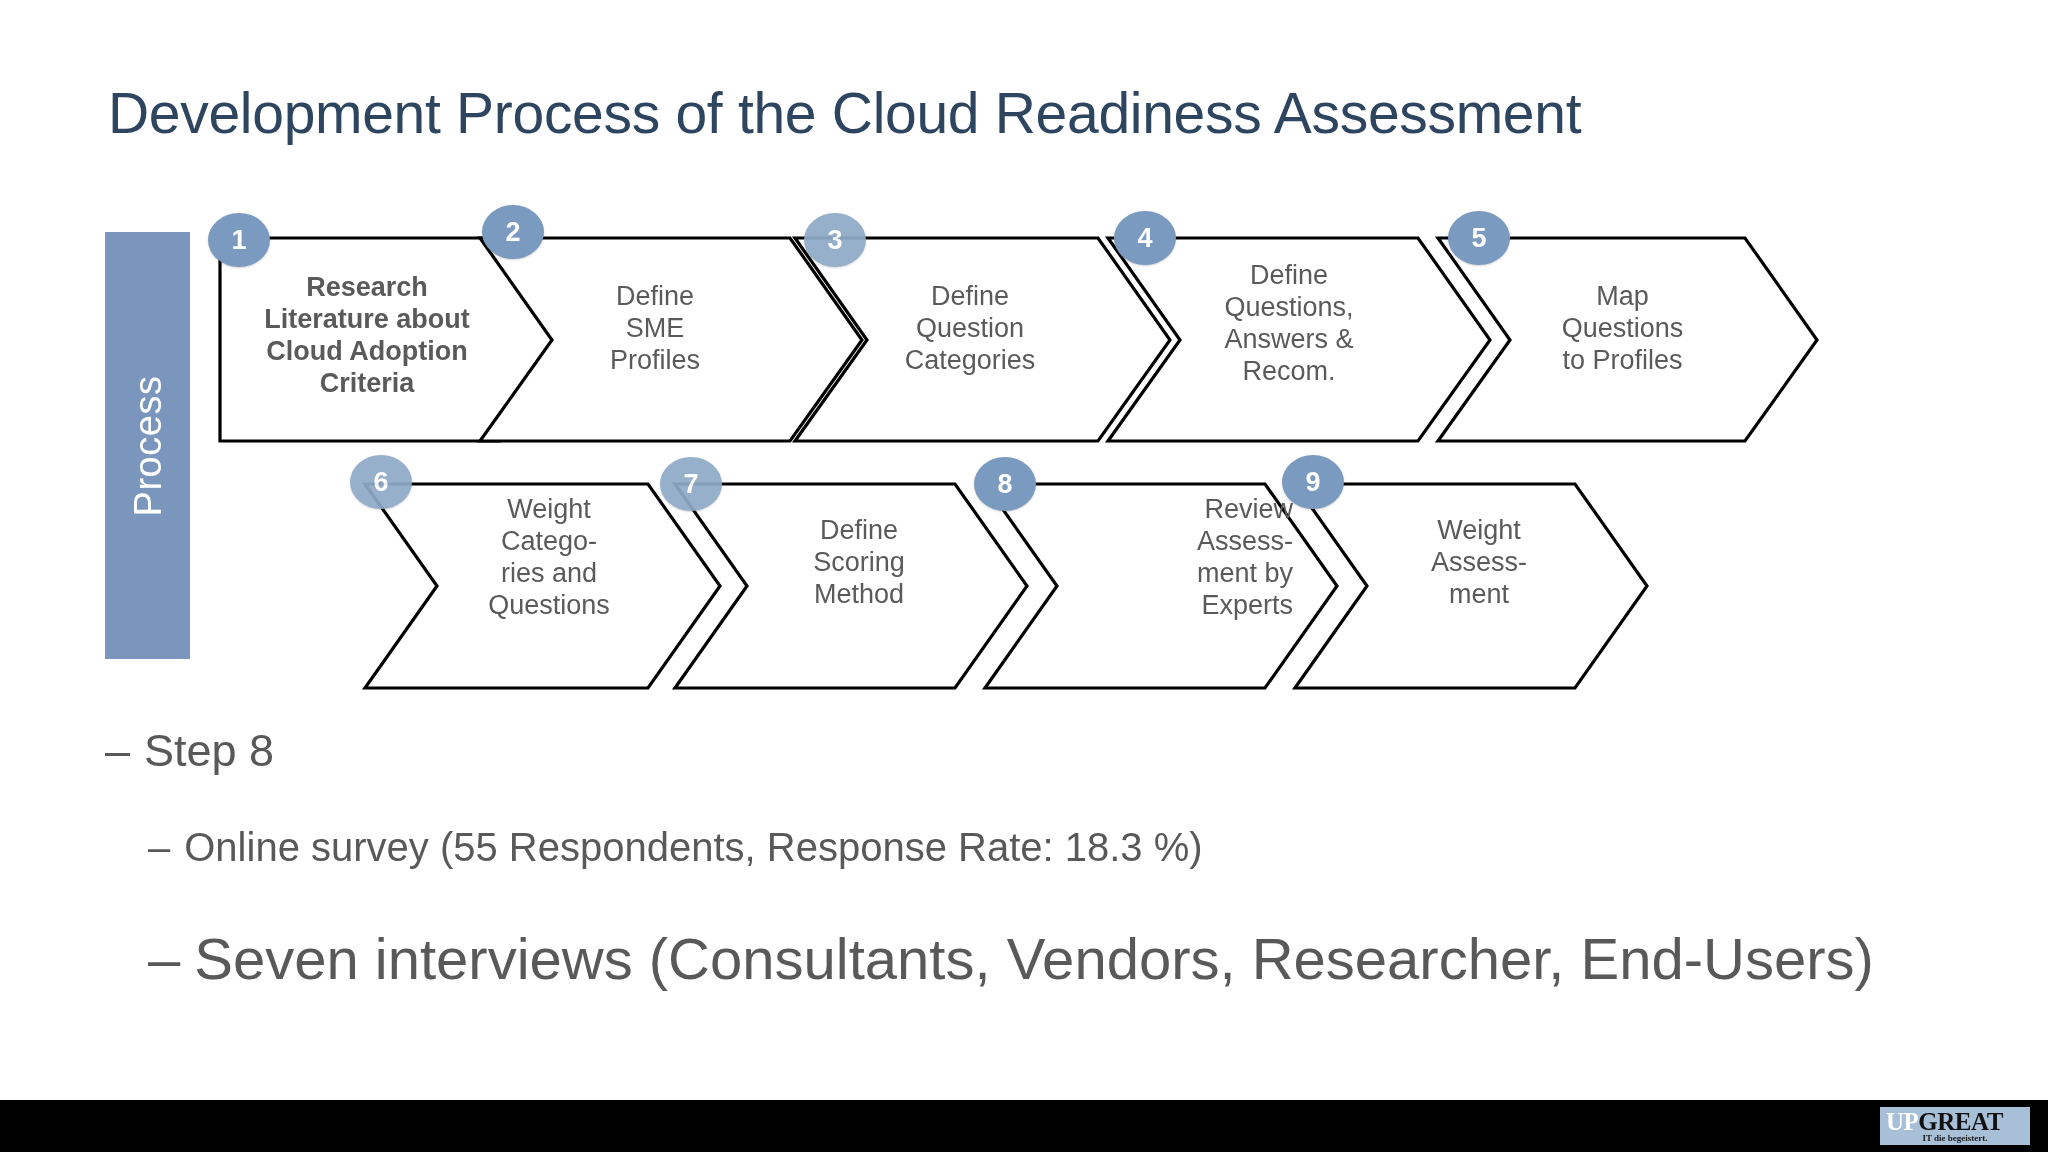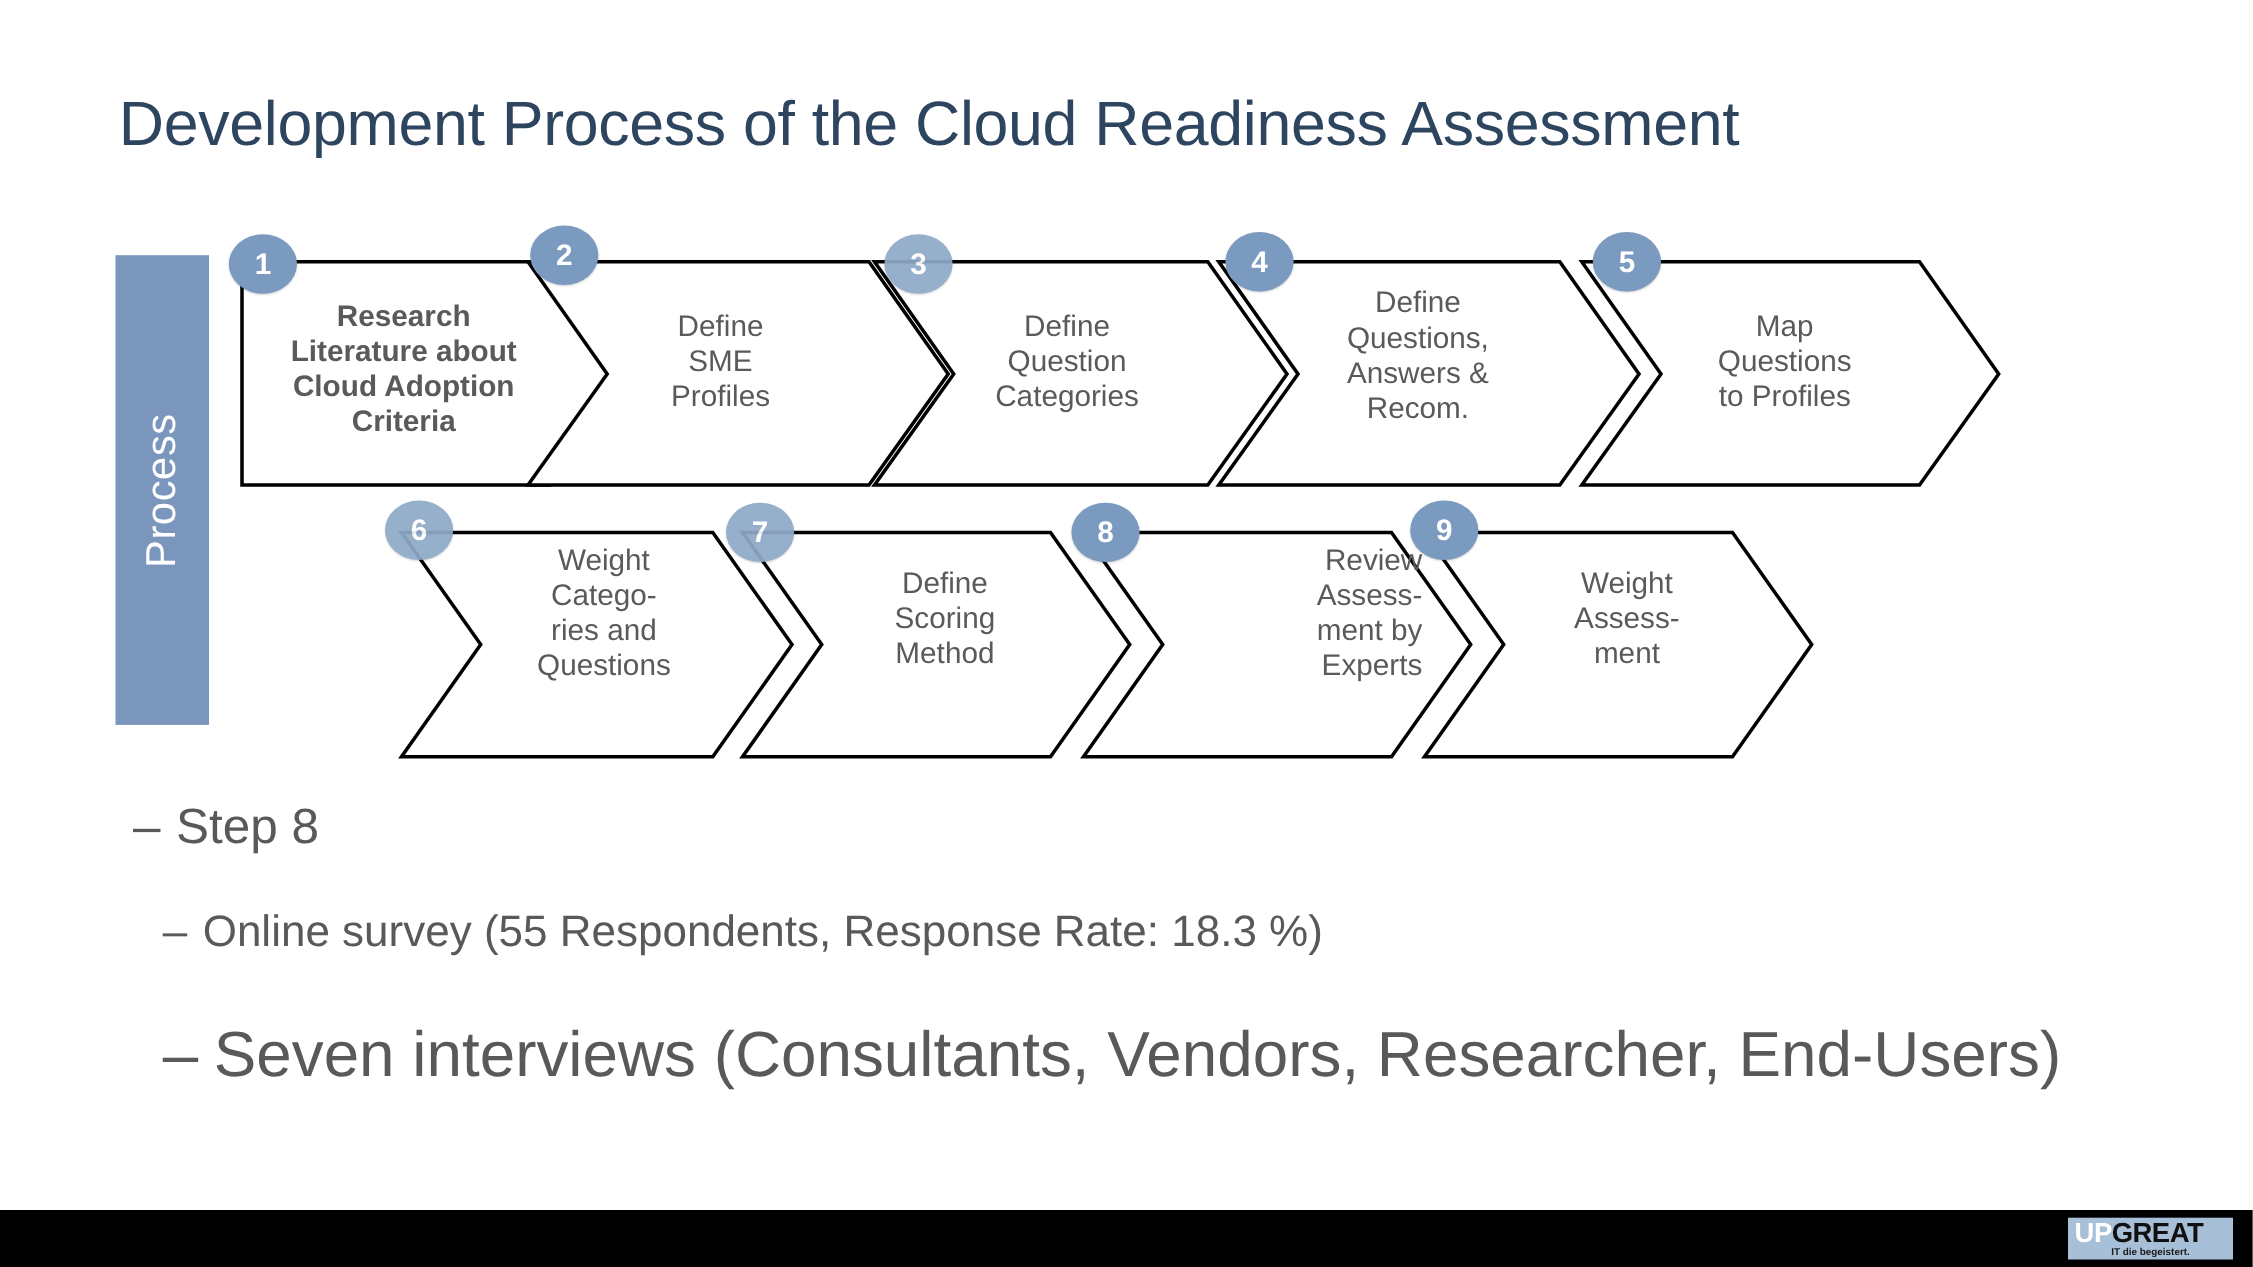--- a/index.html
+++ b/index.html
@@ -93,21 +93,20 @@
   
   .bullet {
     position: absolute;
     color: #595959;
     white-space: nowrap;
   }
   #bullet-l1 {
     left: 105px;
     top: 725px;
     font-size: 45px;
-    margin-left: 16px;
   }
   #bullet-l2a {
     left: 148px;
     top: 825px;
     font-size: 40px;
   }
   #bullet-l2b {
     left: 148px;
     top: 925px;
     font-size: 58px;
@@ -129,20 +128,21 @@
     right: 18px;
     bottom: 7px;
     width: 150px;
     height: 38px;
     background: #A8BFD8;
     display: flex;
     flex-direction: column;
     justify-content: center;
     padding: 4px 4px 3px 6px;
     box-sizing: border-box;
+    font-family: Liberation Serif, serif;
   }
   #logo-wordmark {
     font-size: 25px;
     font-weight: bold;
     line-height: 0.95;
     letter-spacing: -0.5px;
   }
   #logo-up { color: #ffffff; }
   #logo-great { color: #111111; }
   #logo-tagline {

